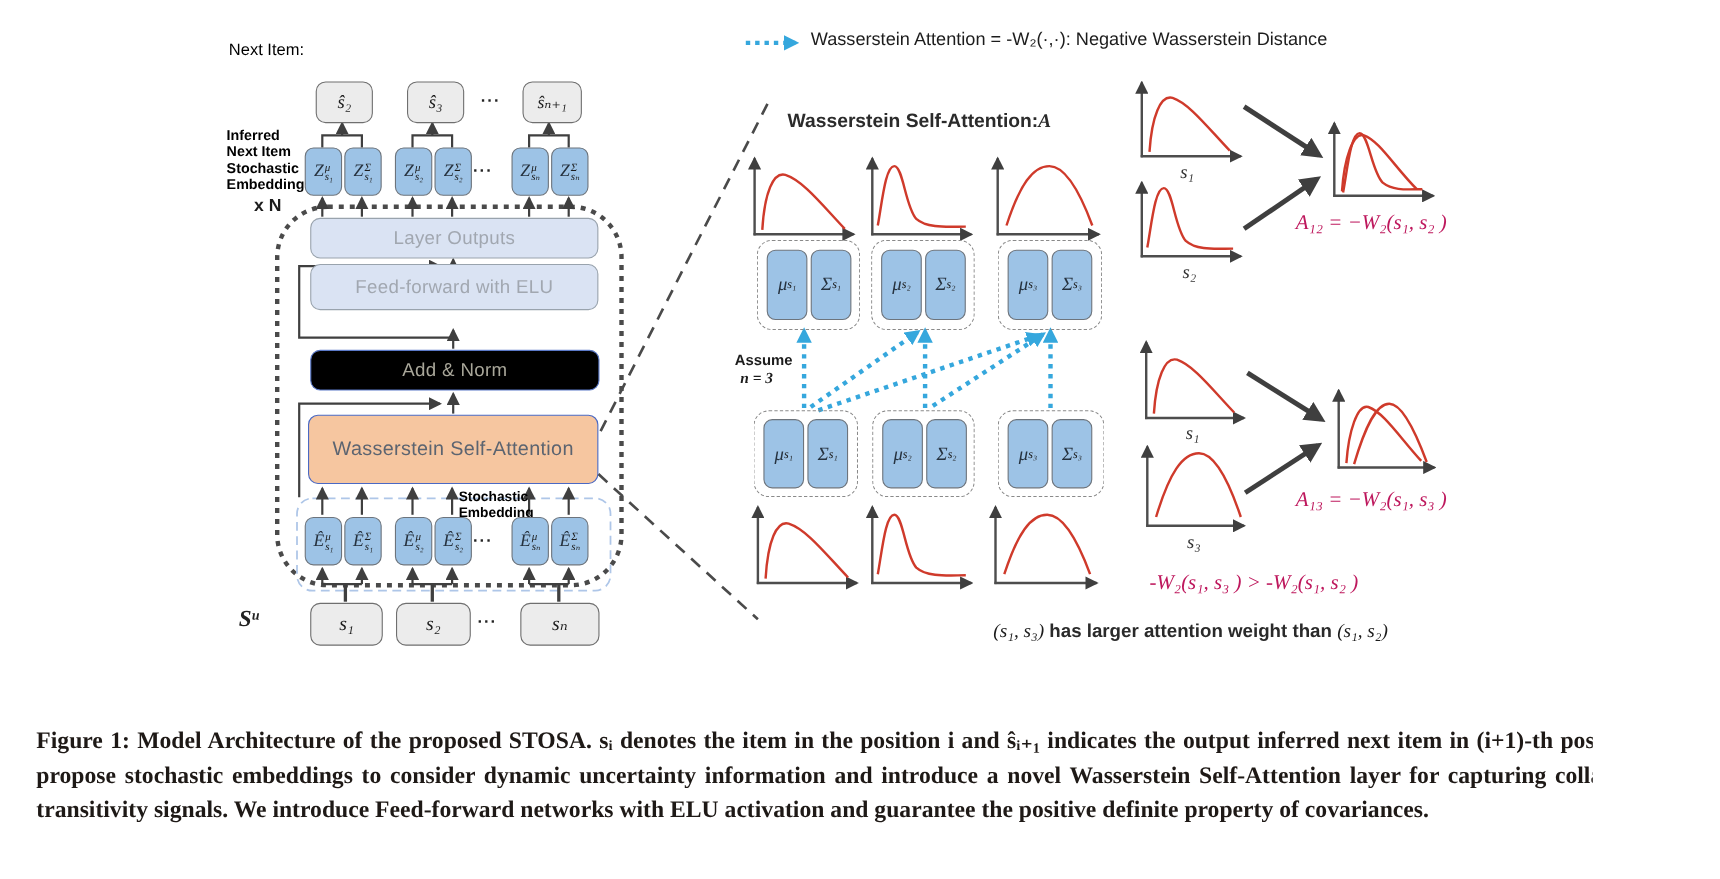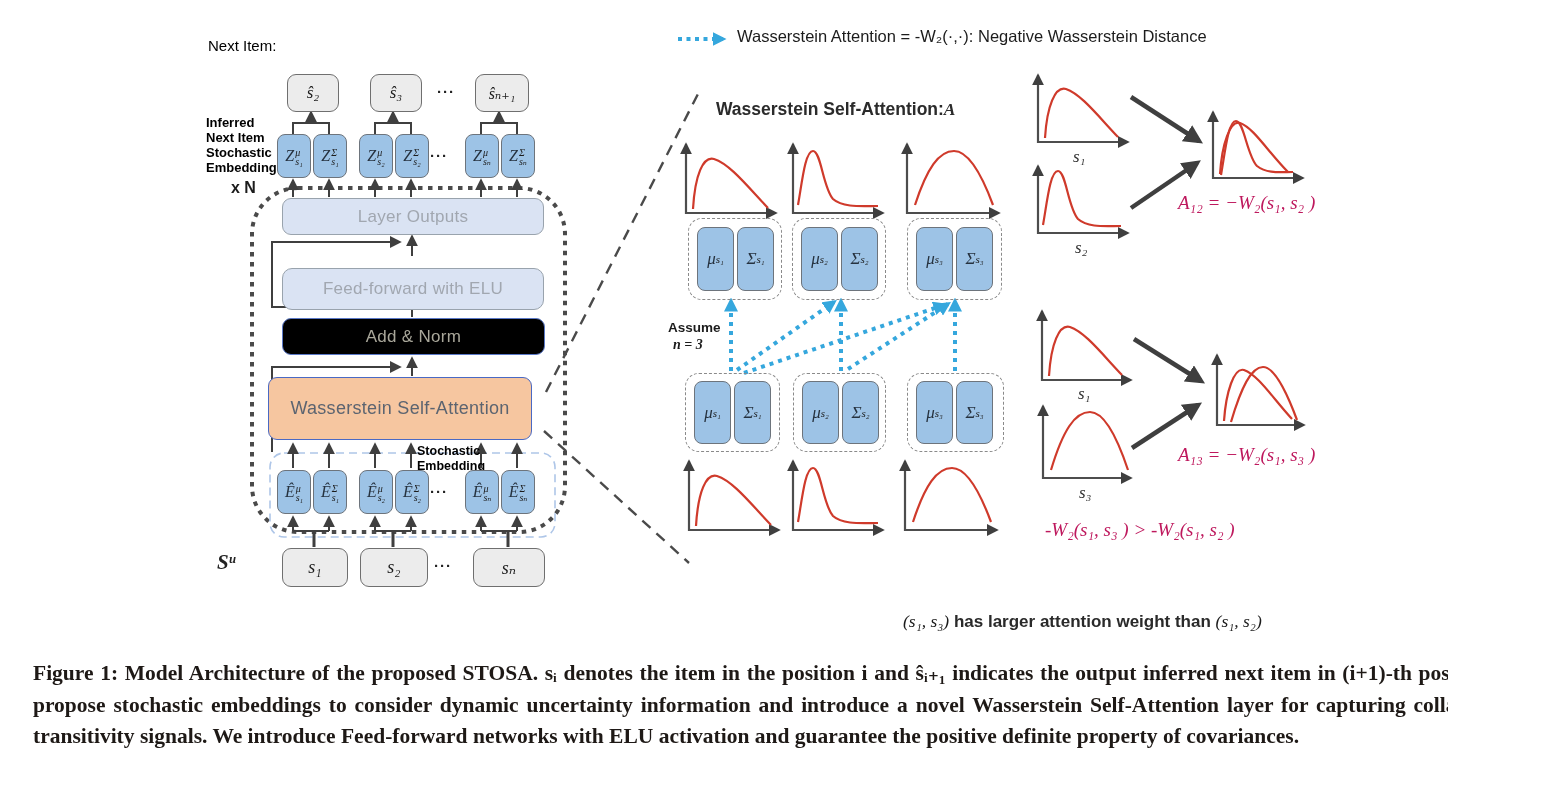--- a/index.html
+++ b/index.html
@@ -252,27 +252,27 @@
     <span class="math zbase">Z</span>
     <span class="supsub math">
         <span>Σ</span>
         <span>sₙ</span>
       </span>
   </div>
 
   <div class="abs layerbox lb-blue" style="left:282px;top:198px;width:260px;height:35px;justify-content:center;">
       <span>Layer Outputs</span>
     </div>
-  <div class="abs layerbox lb-blue" style="left:282px;top:268px;width:260px;height:40px;border-radius:10px;">
+  <div class="abs layerbox lb-blue" style="left:282px;top:240px;width:260px;height:40px;">
       <span>Feed-forward with ELU</span>
     </div>
   <div class="abs layerbox lb-yellow" style="left:282px;top:318px;width:261px;height:35px;">
       <span>Add &amp; Norm</span>
     </div>
-  <div class="abs layerbox lb-orange" style="left:268px;top:377px;width:262px;height:61px;">
+  <div class="abs layerbox lb-orange" style="left:280px;top:377px;width:262px;height:61px;">
       <span>Wasserstein Self-Attention</span>
     </div>
 
   <div class="abs" style="left:417px;top:444px;font-size:12.5px;font-weight:bold;line-height:15px;color:#000;">
     <div>Stochastic</div>
     <div>Embedding</div>
   </div>
 
   <div class="abs bluebox" style="left:277px;top:470px;width:32px;height:42px;">
     <span class="math zbase">Ê</span>
@@ -402,19 +402,19 @@
   <div class="abs plotlabel" style="left:1073px;top:147px;">s₁</div>
   <div class="abs plotlabel" style="left:1075px;top:238px;">s₂</div>
   <div class="abs formula" style="left:1178px;top:192px;">A₁₂ = −W₂(s₁, s₂ )</div>
 
   <div class="abs plotlabel" style="left:1078px;top:384px;">s₁</div>
   <div class="abs plotlabel" style="left:1079px;top:483px;">s₃</div>
   <div class="abs formula" style="left:1178px;top:444px;">A₁₃ = −W₂(s₁, s₃ )</div>
 
   <div class="abs formula" style="left:1045px;top:519px;">-W₂(s₁, s₃ ) &gt; -W₂(s₁, s₂ )</div>
 
-  <div class="abs" style="left:903px;top:563px;font-size:17px;margin-top:48px;">
+  <div class="abs" style="left:903px;top:563px;font-size:17px;">
     <span class="math" style="font-size:17.5px;">(s₁, s₃)</span><span style="font-weight:600;color:#2a2a2a;"> has larger attention weight than </span><span class="math" style="font-size:17.5px;">(s₁, s₂)</span>
   </div>
 
   <div id="caption" class="abs" style="left:33px;top:658px;width:1500px;">Figure 1: Model Architecture of the proposed STOSA. sᵢ denotes the item in the position i and ŝᵢ₊₁ indicates the output inferred next item in (i+1)-th position. We propose stochastic embeddings to consider dynamic uncertainty information and introduce a novel Wasserstein Self-Attention layer for capturing collaborative transitivity signals. We introduce Feed-forward networks with ELU activation and guarantee the positive definite property of covariances.</div>
 
 </div>
 
 </body></html>

